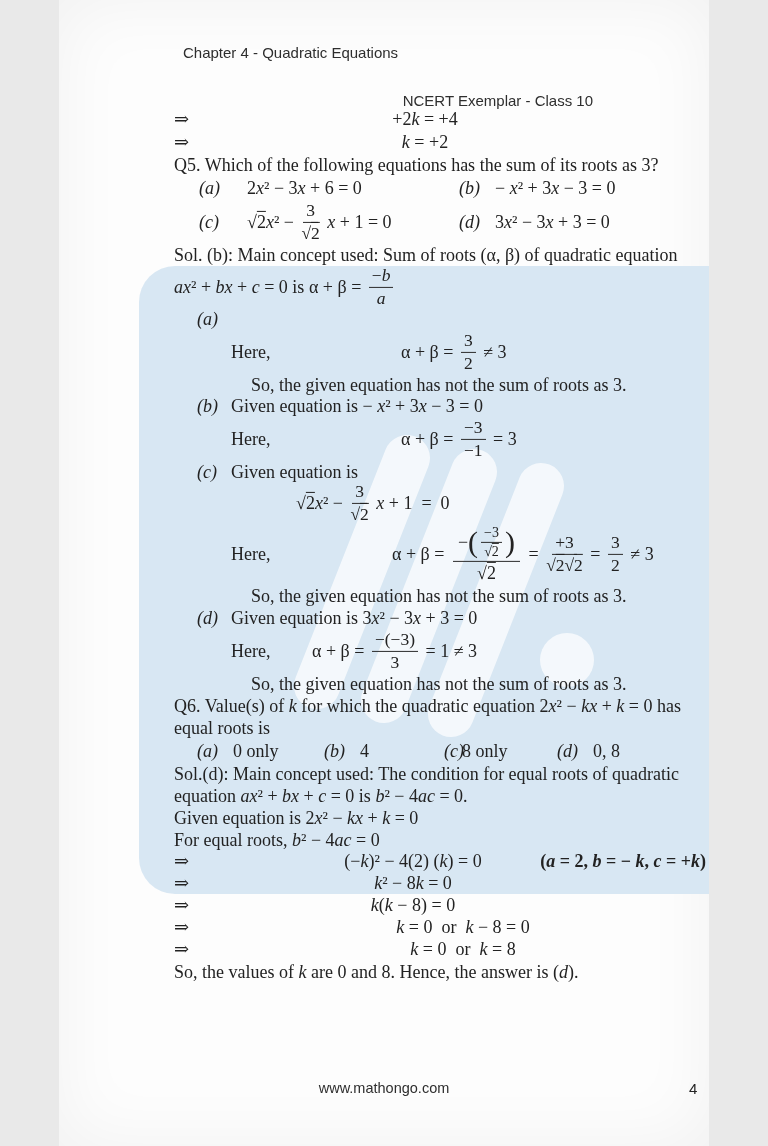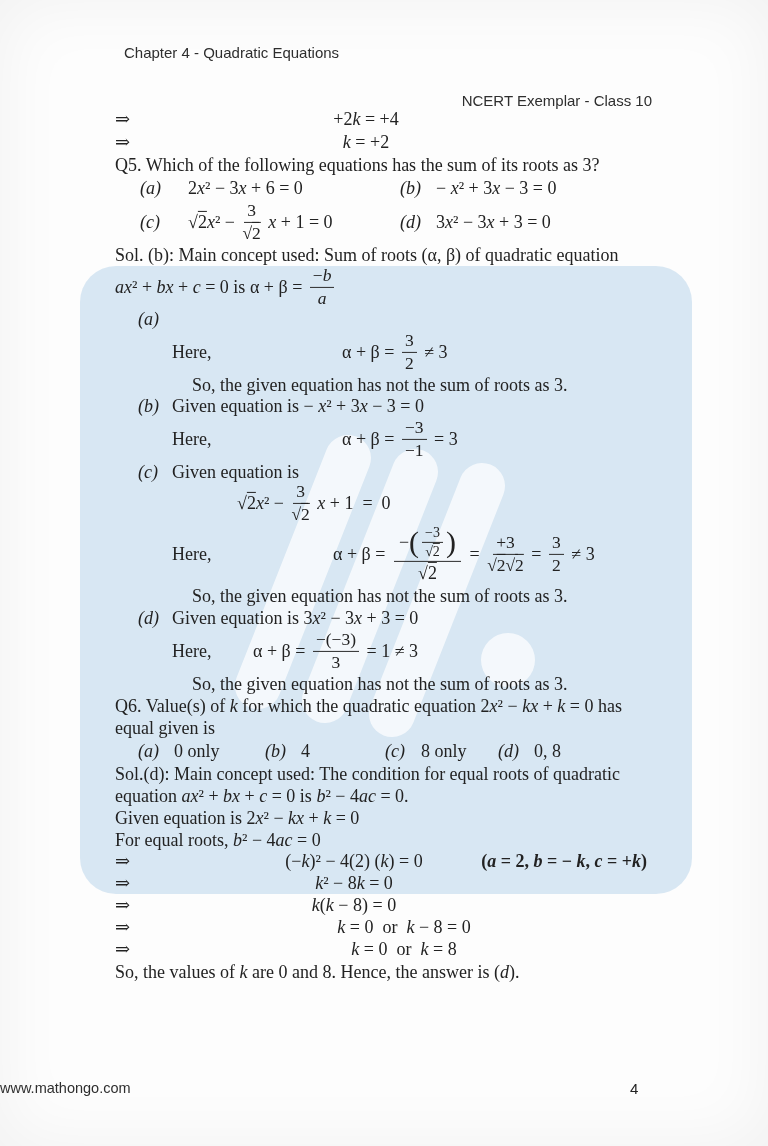--- a/index.html
+++ b/index.html
@@ -1,30 +1,30 @@
 <!DOCTYPE html>
 <html><head>
 <meta charset="utf-8">
 <style>
   html,body { margin:0; padding:0; background:#e9e9e9; }
   .page {
-    position:relative; width:768px; height:1146px; margin:0 auto;
+    position:relative; width:650px; height:1146px; margin:0 auto;
     background:#fdfdfd; overflow:hidden;
     font-family:"Liberation Serif","DejaVu Serif",serif;
     color:#222;
     box-shadow: inset 0 0 70px rgba(0,0,0,0.05);
   }
   
   .header { position:absolute; top:44px; left:0; right:0; height:20px; z-index:3;
             font-family:"Liberation Sans","DejaVu Sans",sans-serif; font-size:15px; color:#2e2e2e; }
   .header .hleft  { position:absolute; left:124px; white-space:pre; }
   .header .hright { position:absolute; right:116px; white-space:pre;margin-top:48px; }
   .footer { position:absolute; top:1080px; left:0; right:0; height:20px; z-index:3;
             font-family:"Liberation Sans","DejaVu Sans",sans-serif; font-size:14.5px; color:#2e2e2e; }
-  .footer .furl { display:block; text-align:left; }
+  .footer .furl { display:block; text-align:center; }
   .footer .fpg  { position:absolute; left:630px; top:0; font-size:15px; color:#222; }
   
   .hlbox { position:absolute; left:80px; top:266px; width:612px; height:628px;
            background:#d8e7f3; border-radius:36px; z-index:0; }
   .watermark { position:absolute; left:0; top:0; z-index:1; pointer-events:none; }
   
   .content { position:absolute; top:108px; left:0; width:768px; z-index:2;
              font-size:18px; line-height:1; }
   .row { position:relative; }
   .h21{height:21px} .h22{height:22px} .h23{height:23px} .h24{height:24px}
@@ -32,21 +32,21 @@
   .pos { position:absolute; top:50%; transform:translateY(-50%); white-space:pre; }
   .poseq { position:absolute; top:50%; transform:translateY(-50%); display:inline-flex; align-items:center; white-space:pre; }
   .ceq { position:absolute; left:0; right:0; top:50%; text-align:center; white-space:pre;
          transform:translate(-18px,-50%); }
   .ceq.sL { transform:translate(-30px,-50%); }
   .ceq.sR { transform:translate(20px,-50%); }
   .rnote { position:absolute; right:121px; top:50%; transform:translateY(-50%); white-space:pre;font-weight:bold; }
   .l115{left:115px}.l138{left:138px}.l140{left:140px}.l172{left:172px}.l174{left:174px}
   .l176{left:188px}.l190{left:190px}.l192{left:192px}.l237{left:237px}.l253{left:253px}
   .l265{left:265px}.l301{left:301px}.l333{left:333px}.l342{left:342px}.l385{left:385px}
-  .l400{left:400px}.l421{left:421px}.l436{left:436px}.l498{left:498px}.l534{left:534px}
+  .l400{left:400px}.l421{left:403px}.l436{left:436px}.l498{left:498px}.l534{left:534px}
   .b { font-weight:normal; }
   .il { font-style:italic; }
   .ov { text-decoration:overline; }
   
   .fr { display:inline-flex; flex-direction:column; align-items:center; text-align:center;
         font-size:17.5px; line-height:1.12; margin:0 3px; }
   .fr .n { border-bottom:1.4px solid #2b2b2b; padding:0 3px 1px; display:block; }
   .fr .d { padding-top:1px; display:block; }
   .fr.small { font-size:14px; }
   .bigfr { display:inline-flex; flex-direction:column; align-items:center; line-height:1.05; margin:0 4px; }
@@ -157,21 +157,21 @@
       <span class="poseq l253"><span class="mx">α + β = </span><span class="fr"><span class="n mx">−(−3)</span><span class="d mx">3</span></span><span class="mx"> = 1 ≠ 3</span></span>
     </div>
     <div class="row h22">
       <span class="pos l192">So, the given equation has not the sum of roots as 3.</span>
     </div>
 
     <div class="row h22">
       <span class="pos l115"><span class="b">Q6. </span><span>Value(s) of </span><span class="mx"><i>k</i></span><span> for which the quadratic equation </span><span class="mx">2<i>x</i>² − <i>kx</i> + <i>k</i> = 0</span><span> has</span></span>
     </div>
     <div class="row h22">
-      <span class="pos l115">equal given is</span>
+      <span class="pos l115">equal roots is</span>
     </div>
 
     <div class="row h24">
       <span class="pos l138 il">(a)</span>
       <span class="pos l174">0 only</span>
       <span class="pos l265 il">(b)</span>
       <span class="pos l301">4</span>
       <span class="pos l385 il">(c)</span>
       <span class="pos l421">8 only</span>
       <span class="pos l498 il">(d)</span>

